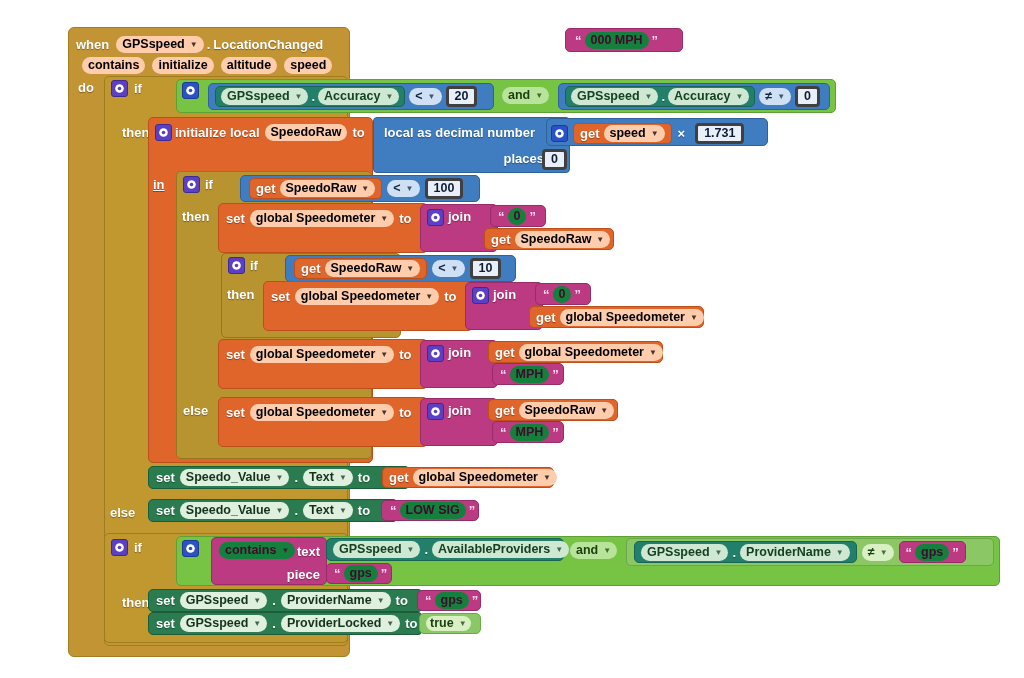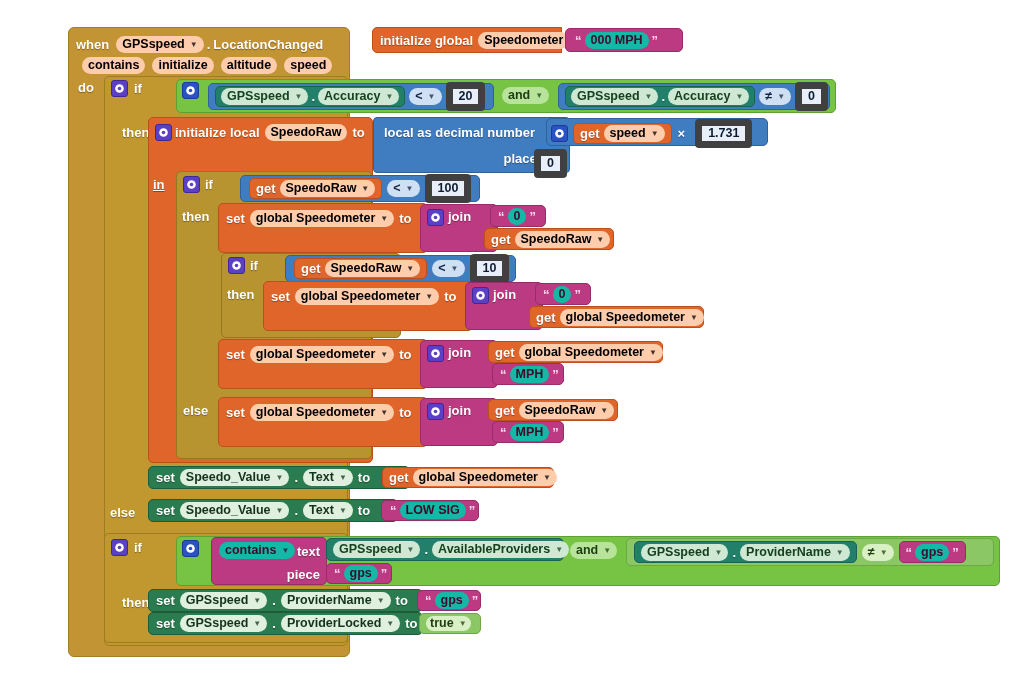--- a/index.html
+++ b/index.html
@@ -15,23 +15,23 @@
        text-shadow:0 1px 1px rgba(0,0,0,.35);}
   .fld{display:inline-flex;align-items:center;border-radius:9px;
        padding:1px 6px;font-size:12.5px;font-weight:bold;white-space:nowrap;
        line-height:15px;}
   .caret{display:inline-block;margin-left:5px;font-size:8px;opacity:.75;}
 
   
   .f-orange{background:#ffccac;color:#000;}
   .f-green{background:#cfe8d4;color:#15411f;}
   .f-greenlt{background:#dff0df;color:#14331b;}
-  .f-pinklt{background:#14b8a6;color:#3d0c2b;}
+  .f-pinklt{background:#15803d;color:#3d0c2b;}
   .f-blue{background:#cfe0f5;color:#10243f;}
-  .f-bluenum{background:#e8eff9;color:#0d1c33;border:7px solid #404040;border-radius:4px;padding:0 6px;}
+  .f-bluenum{background:#e8eff9;color:#0d1c33;border:3px solid #404040;border-radius:4px;padding:0 6px;}
 
   
   .gear{width:15px;height:15px;border-radius:3px;display:inline-flex;
         align-items:center;justify-content:center;flex:0 0 auto;}
   .gear svg{display:block;}
 
   
   .q{color:#ffd9ef;font-size:13px;font-weight:bold;margin:0 3px;}
 
   
@@ -45,29 +45,20 @@
   .c-getter{background:#e0652a;border:1px solid #bb501c;}
   .c-comp{background:#22806a;border:1px solid #186454;}
   .c-setter{background:#2a7b4f;border:1px solid #1d5c39;}
   .c-logicval{background:#8cc765;border:1px solid #6ca749;}
 </style>
 </head>
 <body>
 
 <div style="position:absolute;left:0;top:0;width:1024px;height:678px;background:#ffffff;">
 
-  <div class="blk c-var" style="left:372px;top:27px;width:190px;height:26px;border-radius:5px 0 0 5px;">
-    <div class="row" style="height:100%;padding-left:7px;gap:5px;">
-      <span class="lbl">initialize global</span>
-      <span class="fld f-orange">
-          <span>Speedometer</span>
-        </span>
-      <span class="lbl">to</span>
-    </div>
-  </div>
   <div class="blk c-text" style="left:565px;top:28px;width:118px;height:24px;">
     <div class="row" style="height:100%;padding-left:6px;">
       <span class="q">“</span>
       <span class="fld f-pinklt">
           <span>000 MPH</span>
         </span>
       <span class="q">”</span>
     </div>
   </div>
 

